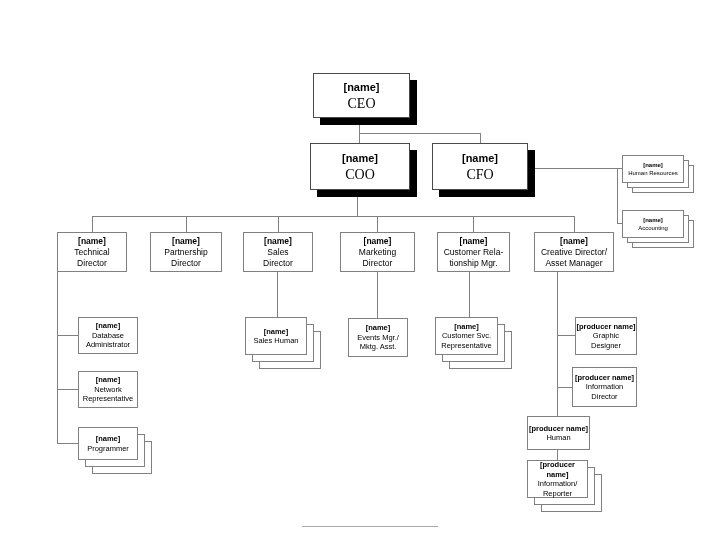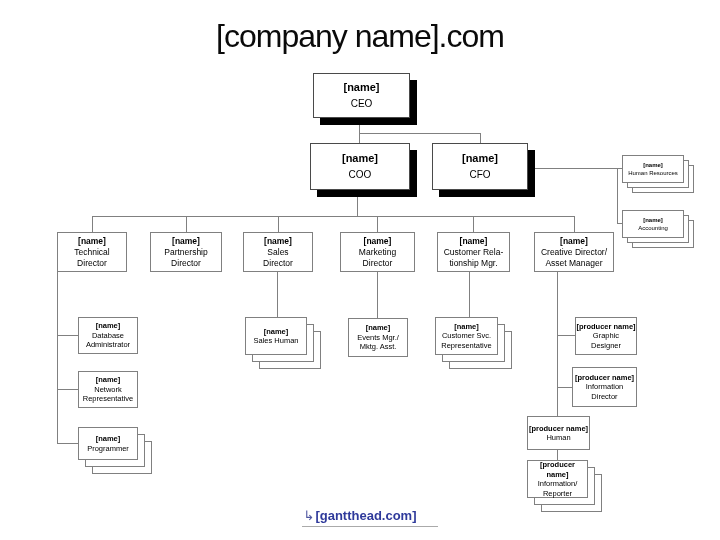--- a/index.html
+++ b/index.html
@@ -21,21 +21,21 @@
     text-align:center; z-index:2;
   }
   .layer { position:absolute; inset:0; background:#ffffff; border:1px solid #808080; }
   .l1 { transform:translate(7px,7px); z-index:1; }
   .l2 { transform:translate(14px,14px); z-index:0; }
   .sm .l1 { transform:translate(5px,5px); }
   .sm .l2 { transform:translate(10px,10px); }
   
   .big .box { border:1px solid #4a4a4a; box-shadow:7px 7px 0 #000000; }
   .big .nm { font-size:11px; font-weight:bold; line-height:15px; }
-  .big .rl { font-size:10px; line-height:17px; }
+  .big .rl { font-size:14px; line-height:17px;font-family:Liberation Serif, serif; }
   
   .dir .nm { font-size:8.5px; font-weight:bold; line-height:11px; }
   .dir .rl { font-size:8.5px; line-height:11px; white-space:pre-line; }
   
   .sub .nm { font-size:7.5px; font-weight:bold; line-height:9.5px; }
   .sub .rl { font-size:7.5px; line-height:9.5px; white-space:pre-line; }
   
   .tiny .nm { font-size:6px; font-weight:bold; line-height:8px; }
   .tiny .rl { font-size:6px; line-height:8px; white-space:pre-line; }
   
@@ -44,21 +44,20 @@
     font-size:13px; font-weight:bold; color:#2f3a9b; cursor:pointer;
   }
   .logo .arrow { color:#4d55a0; font-weight:normal; margin-right:1px; }
   .logo-shadow { position:absolute; left:302px; top:526px; width:136px; height:1px; background:#aaaaaa; }
 </style>
 </head>
 <body>
 
 <div class="canvas">
 
-  <div class="title">[company name].com</div>
 
   <div class="ln" style="left:359px;top:118px;width:1px;height:25px"></div>
   <div class="ln" style="left:359px;top:133px;width:122px;height:1px"></div>
   <div class="ln" style="left:480px;top:133px;width:1px;height:10px"></div>
   <div class="ln" style="left:535px;top:168px;width:87px;height:1px"></div>
   <div class="ln" style="left:617px;top:168px;width:1px;height:56px"></div>
   <div class="ln" style="left:617px;top:223px;width:5px;height:1px"></div>
   <div class="ln" style="left:357px;top:197px;width:1px;height:19px"></div>
   <div class="ln" style="left:92px;top:216px;width:482px;height:1px"></div>
   <div class="ln" style="left:92px;top:216px;width:1px;height:16px"></div>
@@ -229,18 +228,15 @@
   <div class="node sub" style="left:527px;top:460px;width:61px;height:38px">
     <div class="layer l2"></div>
     <div class="layer l1"></div>
     <div class="box">
       <div class="nm">[producer name]</div>
       <div class="rl">Information/
 Reporter</div>
     </div>
   </div>
 
-  <div class="logo">
-    <span class="arrow">↳</span><span>[gantthead.com]</span>
-  </div>
   <div class="logo-shadow"></div>
 
 </div>
 
 </body></html>

